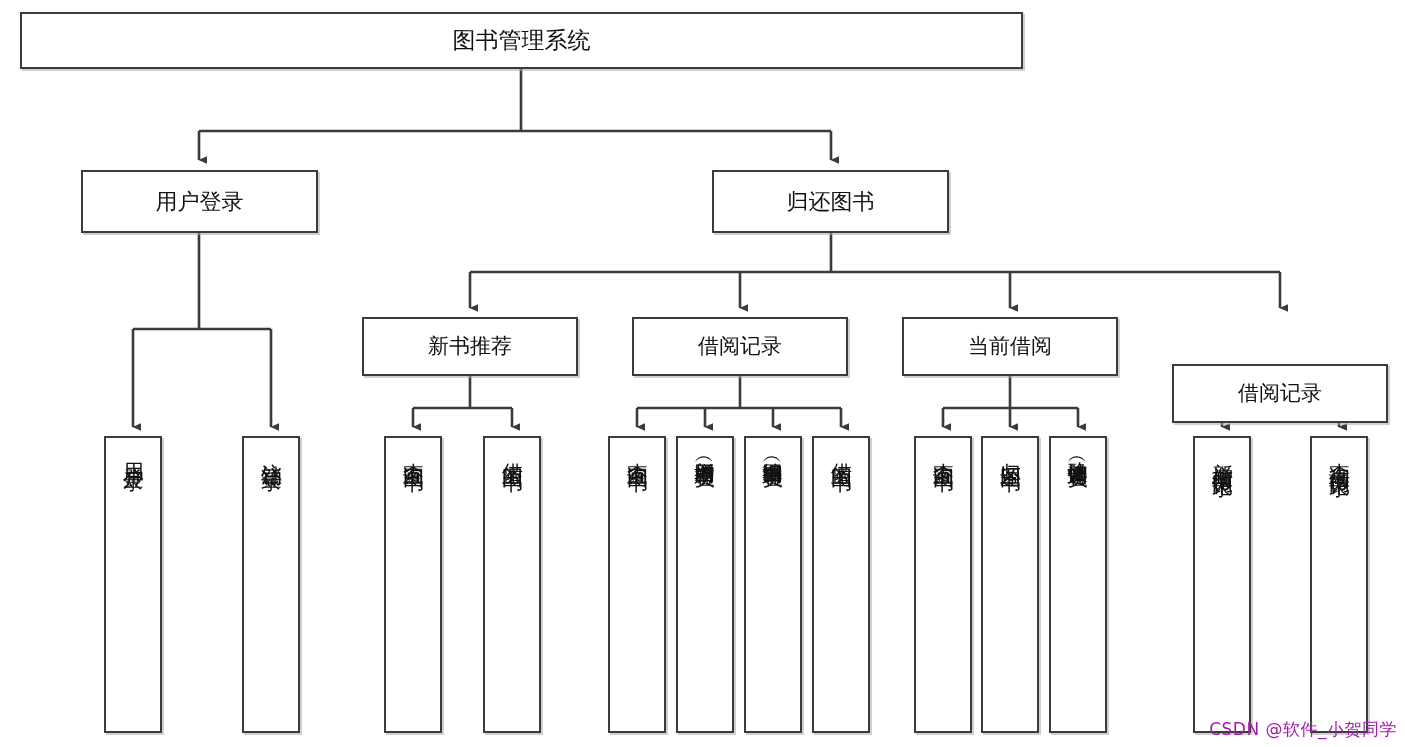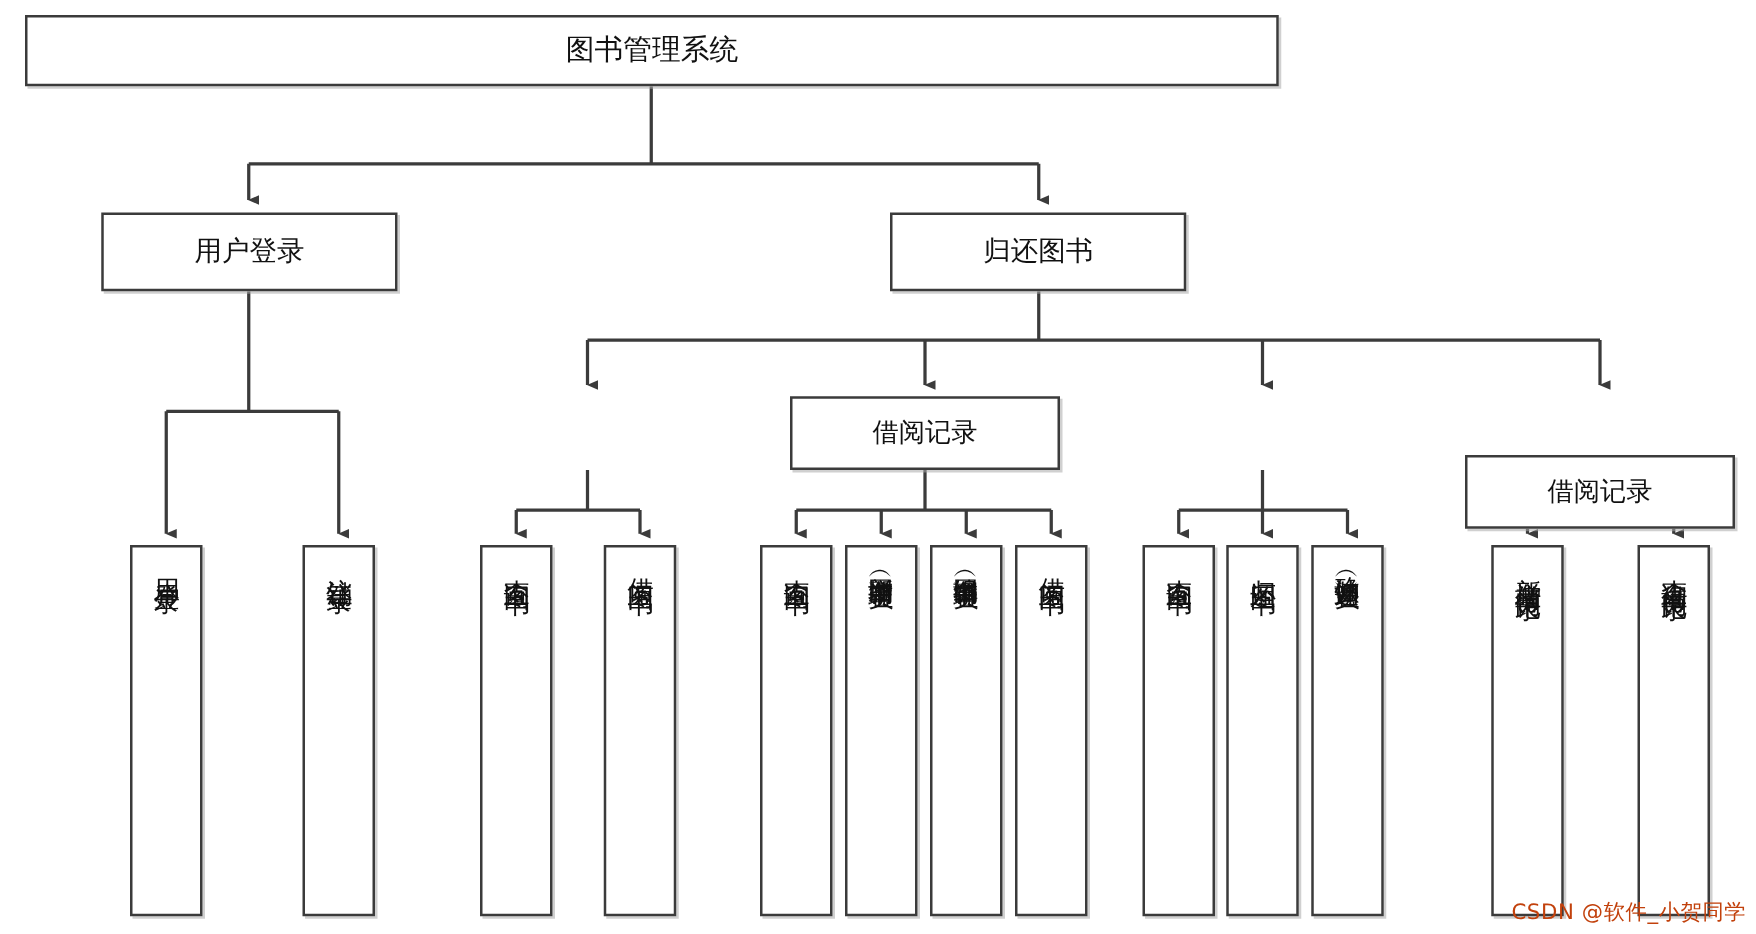--- a/index.html
+++ b/index.html
@@ -66,21 +66,21 @@
   }
   .node.leaf.tall-text .label {
     font-size: 20px;
     letter-spacing: 1px;
   }
   .watermark {
     position: absolute;
     right: 8px;
     bottom: 6px;
     font-size: 17px;
-    color: #c2410c;
+    color: #a21caf;
     letter-spacing: 0.5px;
     white-space: nowrap;
   }
 </style>
 </head>
 <body>
 
 <div id="diagram-root">
 
   <svg class="connectors" viewBox="0 0 1405 747">
@@ -137,23 +137,29 @@
     <span class="label">图书管理系统</span>
   </div>
 
   <div class="node level2" style="left:81px; top:170px; width:237px; height:63px;">
     <span class="label">用户登录</span>
   </div>
   <div class="node level2" style="left:712px; top:170px; width:237px; height:63px;">
     <span class="label">归还图书</span>
   </div>
 
+  <div class="node level3" style="left:362px; top:317px; width:216px; height:59px;">
+    <span class="label">新书推荐</span>
+  </div>
   <div class="node level3" style="left:632px; top:317px; width:216px; height:59px;">
     <span class="label">借阅记录</span>
   </div>
+  <div class="node level3" style="left:902px; top:317px; width:216px; height:59px;">
+    <span class="label">当前借阅</span>
+  </div>
   <div class="node level3" style="left:1172px; top:317px; width:216px; height:59px;margin-top:47px;">
     <span class="label">借阅记录</span>
   </div>
 
   <div class="node leaf" style="left:104px; top:436px; width:58px; height:297px;">
     <span class="label">用户登录</span>
   </div>
   <div class="node leaf" style="left:242px; top:436px; width:58px; height:297px;">
     <span class="label">注销登录</span>
   </div>

